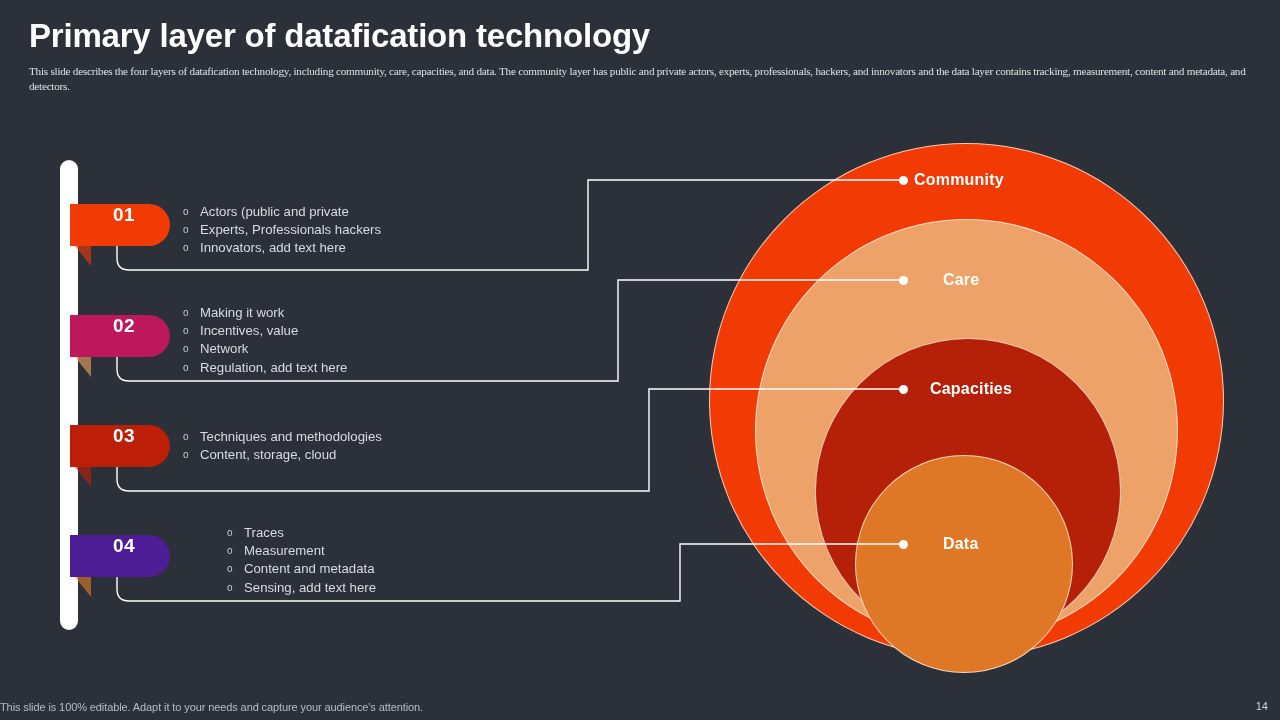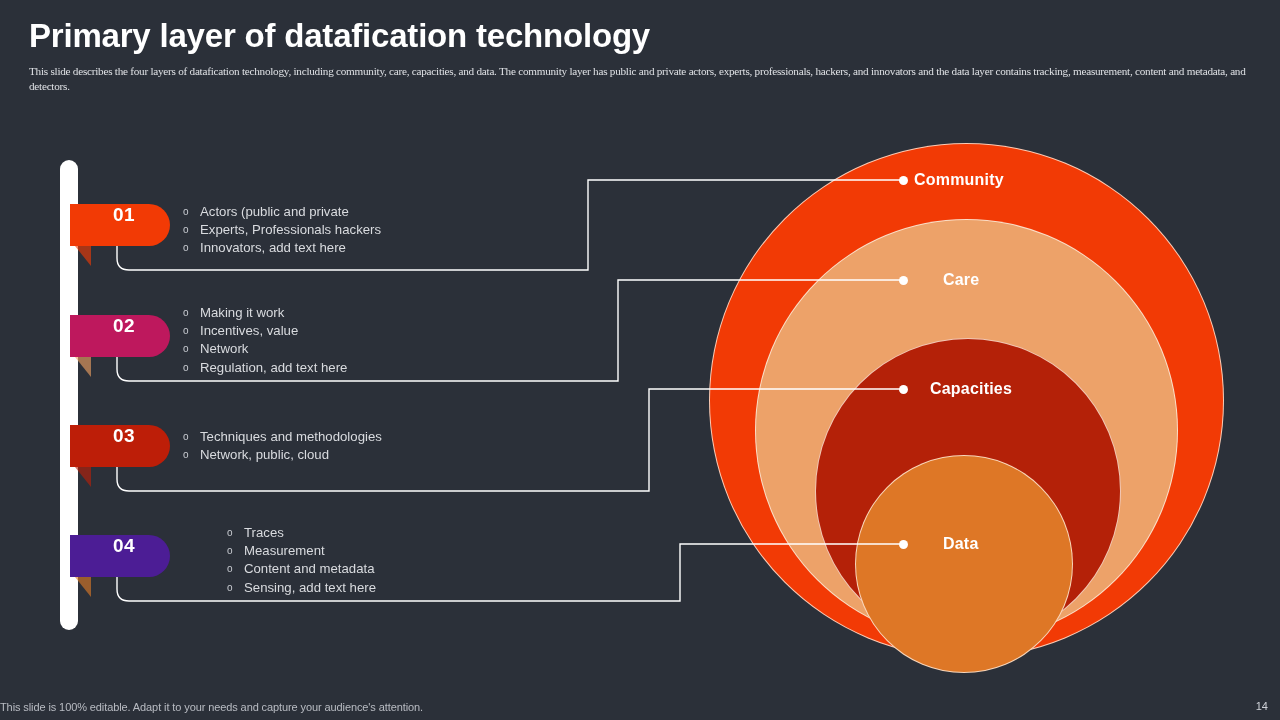--- a/index.html
+++ b/index.html
@@ -220,21 +220,21 @@
     </div>
   </div>
 
   <div class="step" style="left:70px; top:425px;">
     <div class="badge" style="background:#BD1E08;">
       <span>03</span>
     </div>
     <div class="badge-tail" style="border-top-color:#BD1E08;"></div>
     <div class="bullets" style="top:3px;">
       <span class="row"><span class="mark">o</span><span>Techniques and methodologies</span></span>
-      <span class="row"><span class="mark">o</span><span>Network, public, cloud</span></span>
+      <span class="row"><span class="mark">o</span><span>Content, storage, cloud</span></span>
     </div>
   </div>
 
   <div class="step" style="left:70px; top:535px;">
     <div class="badge" style="background:#4c1d95;">
       <span>04</span>
     </div>
     <div class="badge-tail" style="border-top-color:#E07B26;"></div>
     <div class="bullets" style="top:-11px;margin-left:44px;">
       <span class="row"><span class="mark">o</span><span>Traces</span></span>

